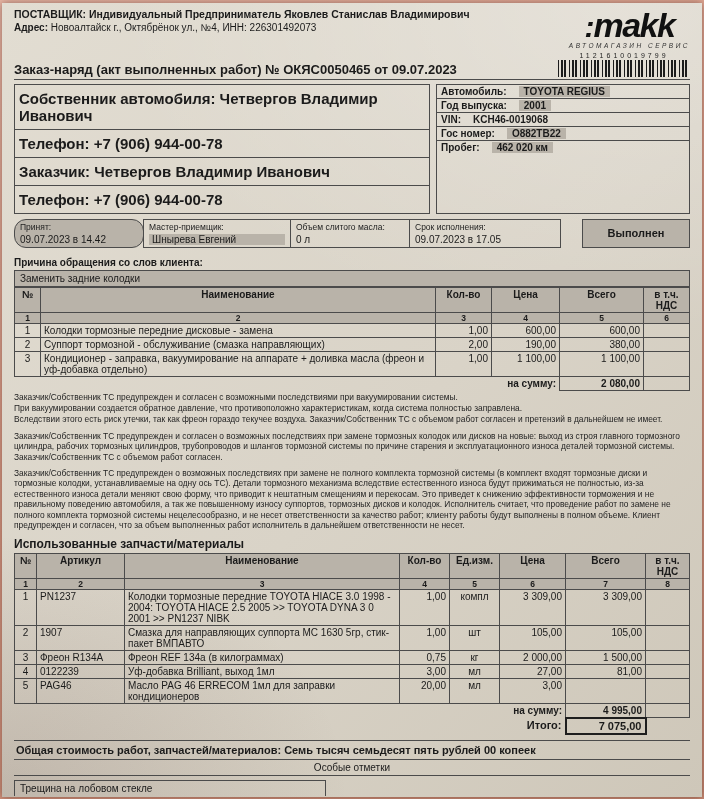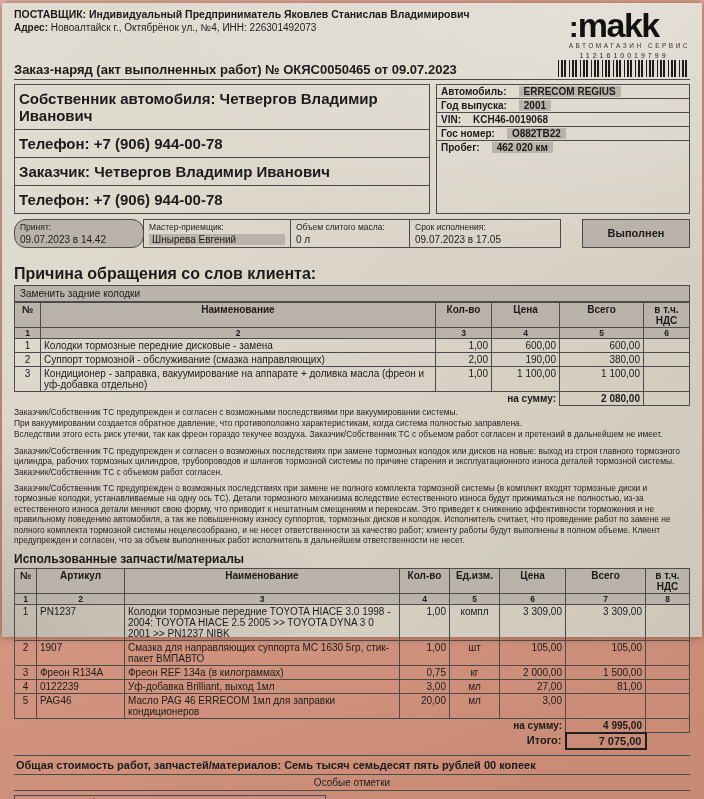--- a/index.html
+++ b/index.html
@@ -1,28 +1,28 @@
 <!DOCTYPE html>
 <html><head>
 <meta charset="utf-8">
 <style>
   html,body{margin:0;padding:0;width:704px;height:799px;overflow:hidden;}
   body{background:linear-gradient(160deg,#e9b7a6 0%,#d89a85 45%,#c78973 100%);
        font-family:"Liberation Sans",sans-serif;}
-  .paper{position:absolute;left:2px;top:3px;width:700px;height:634px;box-sizing:border-box;
+  .paper{position:absolute;left:2px;top:3px;width:700px;height:794px;box-sizing:border-box;
        padding:5px 12px 2px 12px;color:#1b1b1b;
        background:
          radial-gradient(120% 70% at 88% 0%, rgba(255,255,255,.28), transparent 60%),
          radial-gradient(90% 60% at 0% 100%, rgba(90,66,55,.20), transparent 55%),
          linear-gradient(135deg,#e2ddd2 0%,#d9d3c7 55%,#cec7b9 100%);
        box-shadow:0 0 8px rgba(70,35,25,.55);}
   .hdr{display:flex;justify-content:space-between;align-items:flex-start;}
   .sup-line1{font-weight:bold;font-size:10.5px;}
   .sup-line2{font-size:10px;margin-top:2px;}
-  .logo{ text-align:left;line-height:1;}
+  .logo{ text-align:center;line-height:1;font-style:italic;}
   .logo-word{font-size:34px;font-weight:bold;letter-spacing:-1.5px;color:#111;}
   .logo-mark{display:inline-block;width:7px;margin-right:2px;color:#111;font-weight:bold;font-size:30px;}
   .logo-tag{font-size:6.5px;letter-spacing:2.5px;color:#333;margin-top:1px;}
   .title-row{display:flex;justify-content:space-between;align-items:flex-end;margin-top:2px;
        border-bottom:1px solid #4b4b4b;padding-bottom:2px;}
   .doc-title{font-size:13px;font-weight:bold;}
   .barcode{width:132px;text-align:center;}
   .barcode .digits{font-size:7px;letter-spacing:3px;color:#222;}
   .barcode .bars{height:17px;margin-top:1px;
        background:repeating-linear-gradient(90deg,#1c1c1c 0 1px,transparent 1px 3px,#1c1c1c 3px 5px,
@@ -36,21 +36,21 @@
   .veh-row{border-bottom:1px solid #4b4b4b;padding:1px 4px;font-size:10px;display:flex;gap:12px;align-items:center;}
   .veh-row:last-child{border-bottom:none;}
   .chip{background:#b9b3a9;padding:0 5px;font-weight:bold;display:inline-block;}
   .intake{display:flex;margin-top:5px;align-items:stretch;}
   .icell{border:1px solid #4b4b4b;margin-left:-1px;padding:2px 5px;font-size:9px;}
   .icell:first-child{margin-left:0;border-radius:12px;}
   .gray{background:#b9b3a9;}
   .small-lbl{font-size:8.5px;color:#222;}
   .ival{font-size:10px;margin-top:2px;}
   .status{display:flex;align-items:center;justify-content:center;font-weight:bold;font-size:11px;width:96px;}
-  .reason-lbl{font-size:16px;margin-top:17px;font-weight:bold;}
+  .reason-lbl{font-size:10px;margin-top:9px;font-weight:bold;}
   .reason-bar{background:#b9b3a9;border:1px solid #4b4b4b;padding:2px 5px;font-size:10px;margin-top:2px;}
   .sec-title{font-size:12px;font-weight:bold;margin:6px 0 2px 0;}
   table{width:100%;border-collapse:collapse;table-layout:fixed;}
   td,th{border:1px solid #4b4b4b;padding:1px 3px;font-size:10px;vertical-align:top;
        word-wrap:break-word;overflow:hidden;}
   th{background:#b9b3a9;font-weight:bold;text-align:center;font-size:10px;}
   .numrow td{background:#b9b3a9;text-align:center;font-size:8.5px;padding:0;font-weight:bold;}
   .r{text-align:right}.c{text-align:center}.b{font-weight:bold}
   .nb{border:none;background:transparent;}
   .heavy{border:2px solid #1e1e1e;}
@@ -108,21 +108,21 @@
         <span class="b">Четвергов Владимир Иванович</span>
       </div>
       <div class="line-box">
         <span class="lbl">Телефон:</span>
         <span class="b">+7 (906) 944-00-78</span>
       </div>
     </div>
     <div class="info-right">
       <div class="veh-row">
         <span class="lbl">Автомобиль:</span>
-        <span class="chip">ERRECOM REGIUS</span>
+        <span class="chip">TOYOTA REGIUS</span>
       </div>
       <div class="veh-row">
         <span class="lbl">Год выпуска:</span>
         <span class="chip">2001</span>
       </div>
       <div class="veh-row">
         <span class="lbl">VIN:</span>
         <span class="b">KCH46-0019068</span>
       </div>
       <div class="veh-row">

